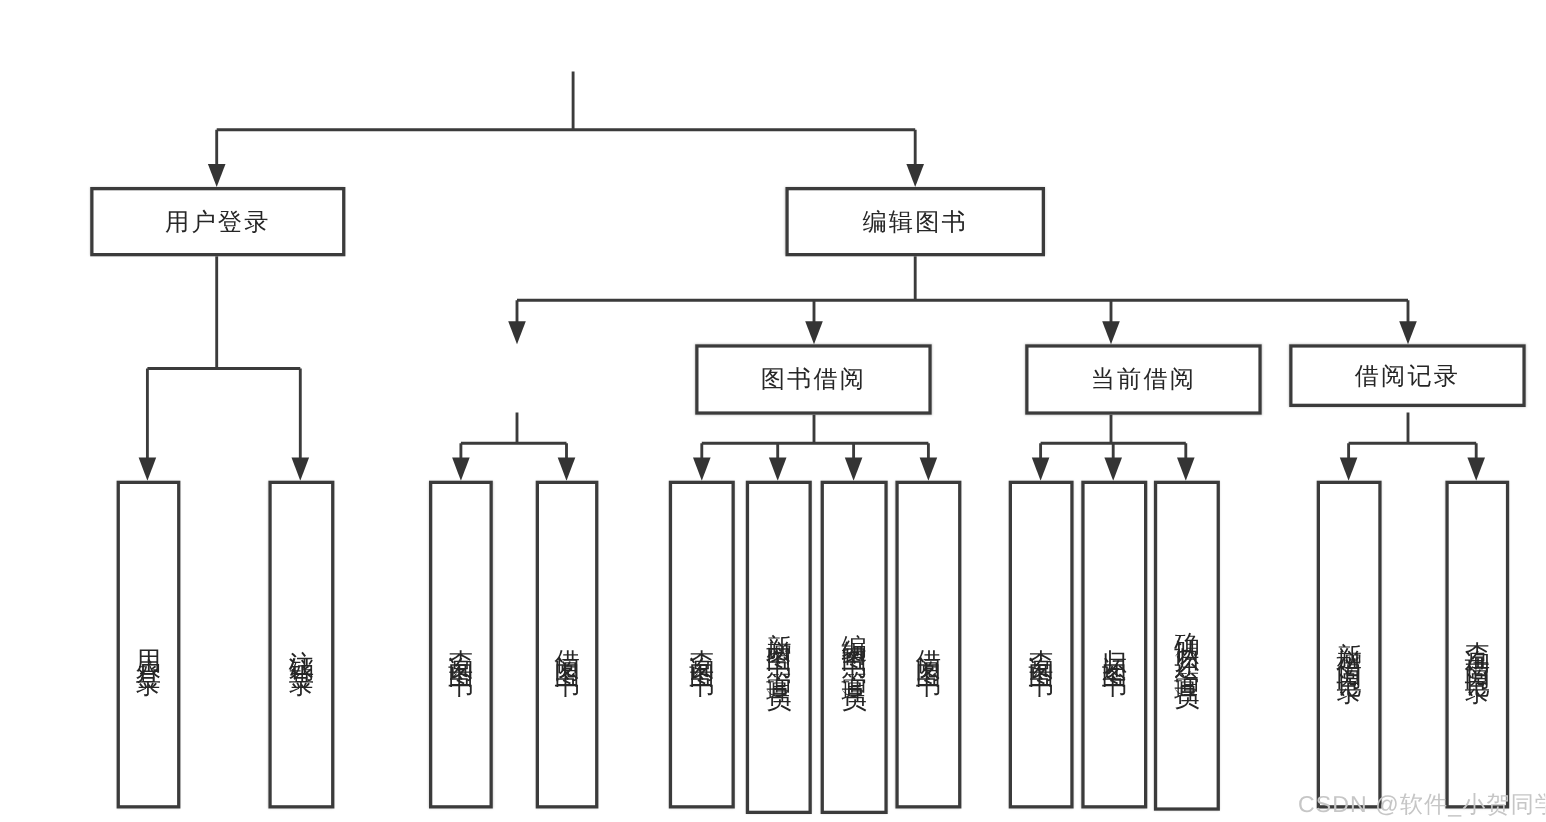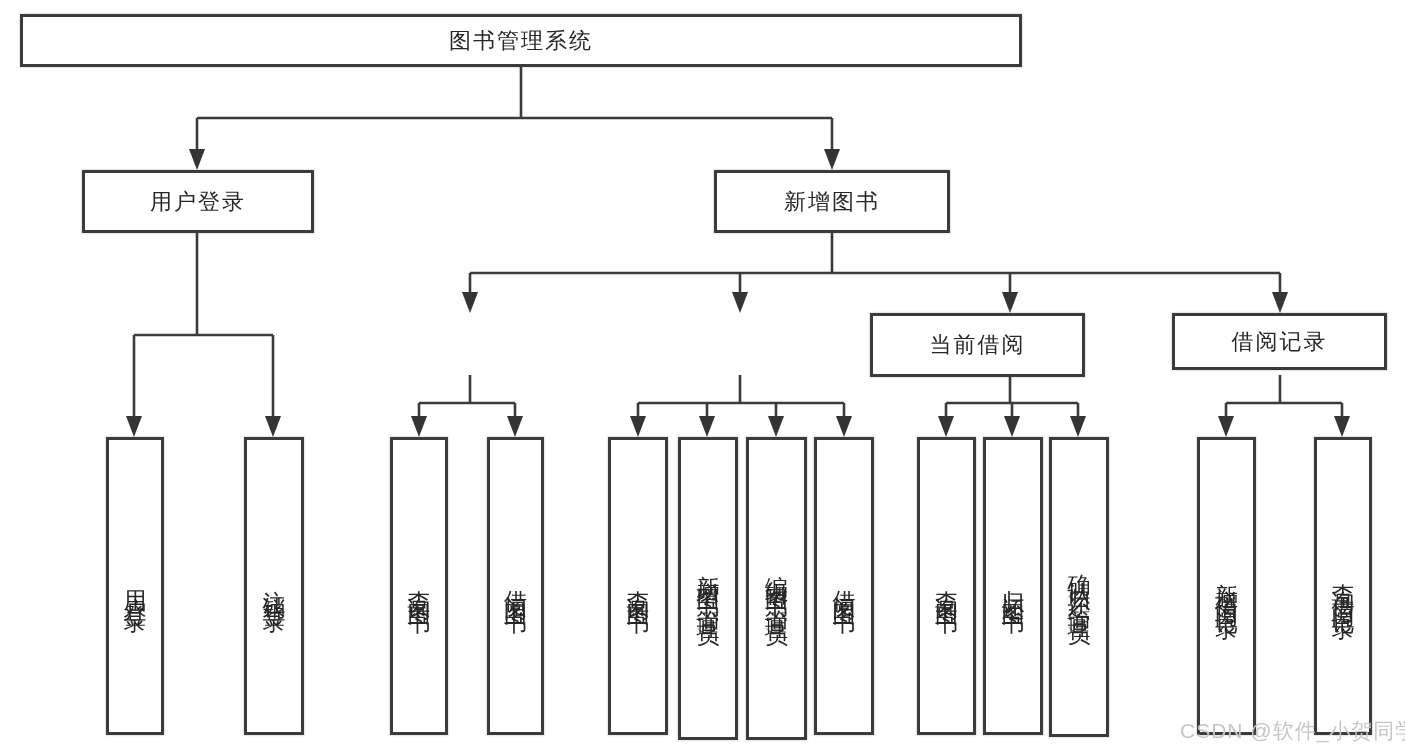--- a/index.html
+++ b/index.html
@@ -62,32 +62,32 @@
       <path d="M768 416 L784 416 L776 437 Z"></path>
       <path d="M836 416 L852 416 L844 437 Z"></path>
       <path d="M938 416 L954 416 L946 437 Z"></path>
       <path d="M1004 416 L1020 416 L1012 437 Z"></path>
       <path d="M1070 416 L1086 416 L1078 437 Z"></path>
       <path d="M1218 416 L1234 416 L1226 437 Z"></path>
       <path d="M1334 416 L1350 416 L1342 437 Z"></path>
     </g>
   </svg>
 
-  <div class="node h" style="left:20px;top:14px;width:1002px;height:53px">
-    <span>图书管理系统</span>
-  </div>
 
   <div class="node h" style="left:82px;top:170px;width:232px;height:63px">
     <span>用户登录</span>
   </div>
   <div class="node h" style="left:714px;top:170px;width:236px;height:63px">
-    <span>新增图书</span>
+    <span>编辑图书</span>
   </div>
 
-  <div class="node h" style="left:870px;top:313px;width:215px;height:64px">
+  <div class="node h" style="left:632px;top:313px;width:215px;height:64px">
+    <span>图书借阅</span>
+  </div>
+  <div class="node h" style="left:932px;top:313px;width:215px;height:64px">
     <span>当前借阅</span>
   </div>
   <div class="node h" style="left:1172px;top:313px;width:215px;height:57px">
     <span>借阅记录</span>
   </div>
 
   <div class="node v" style="left:106px;top:437px;width:58px;height:298px">
     <span>用户登录</span>
   </div>
   <div class="node v" style="left:244px;top:437px;width:60px;height:298px">

